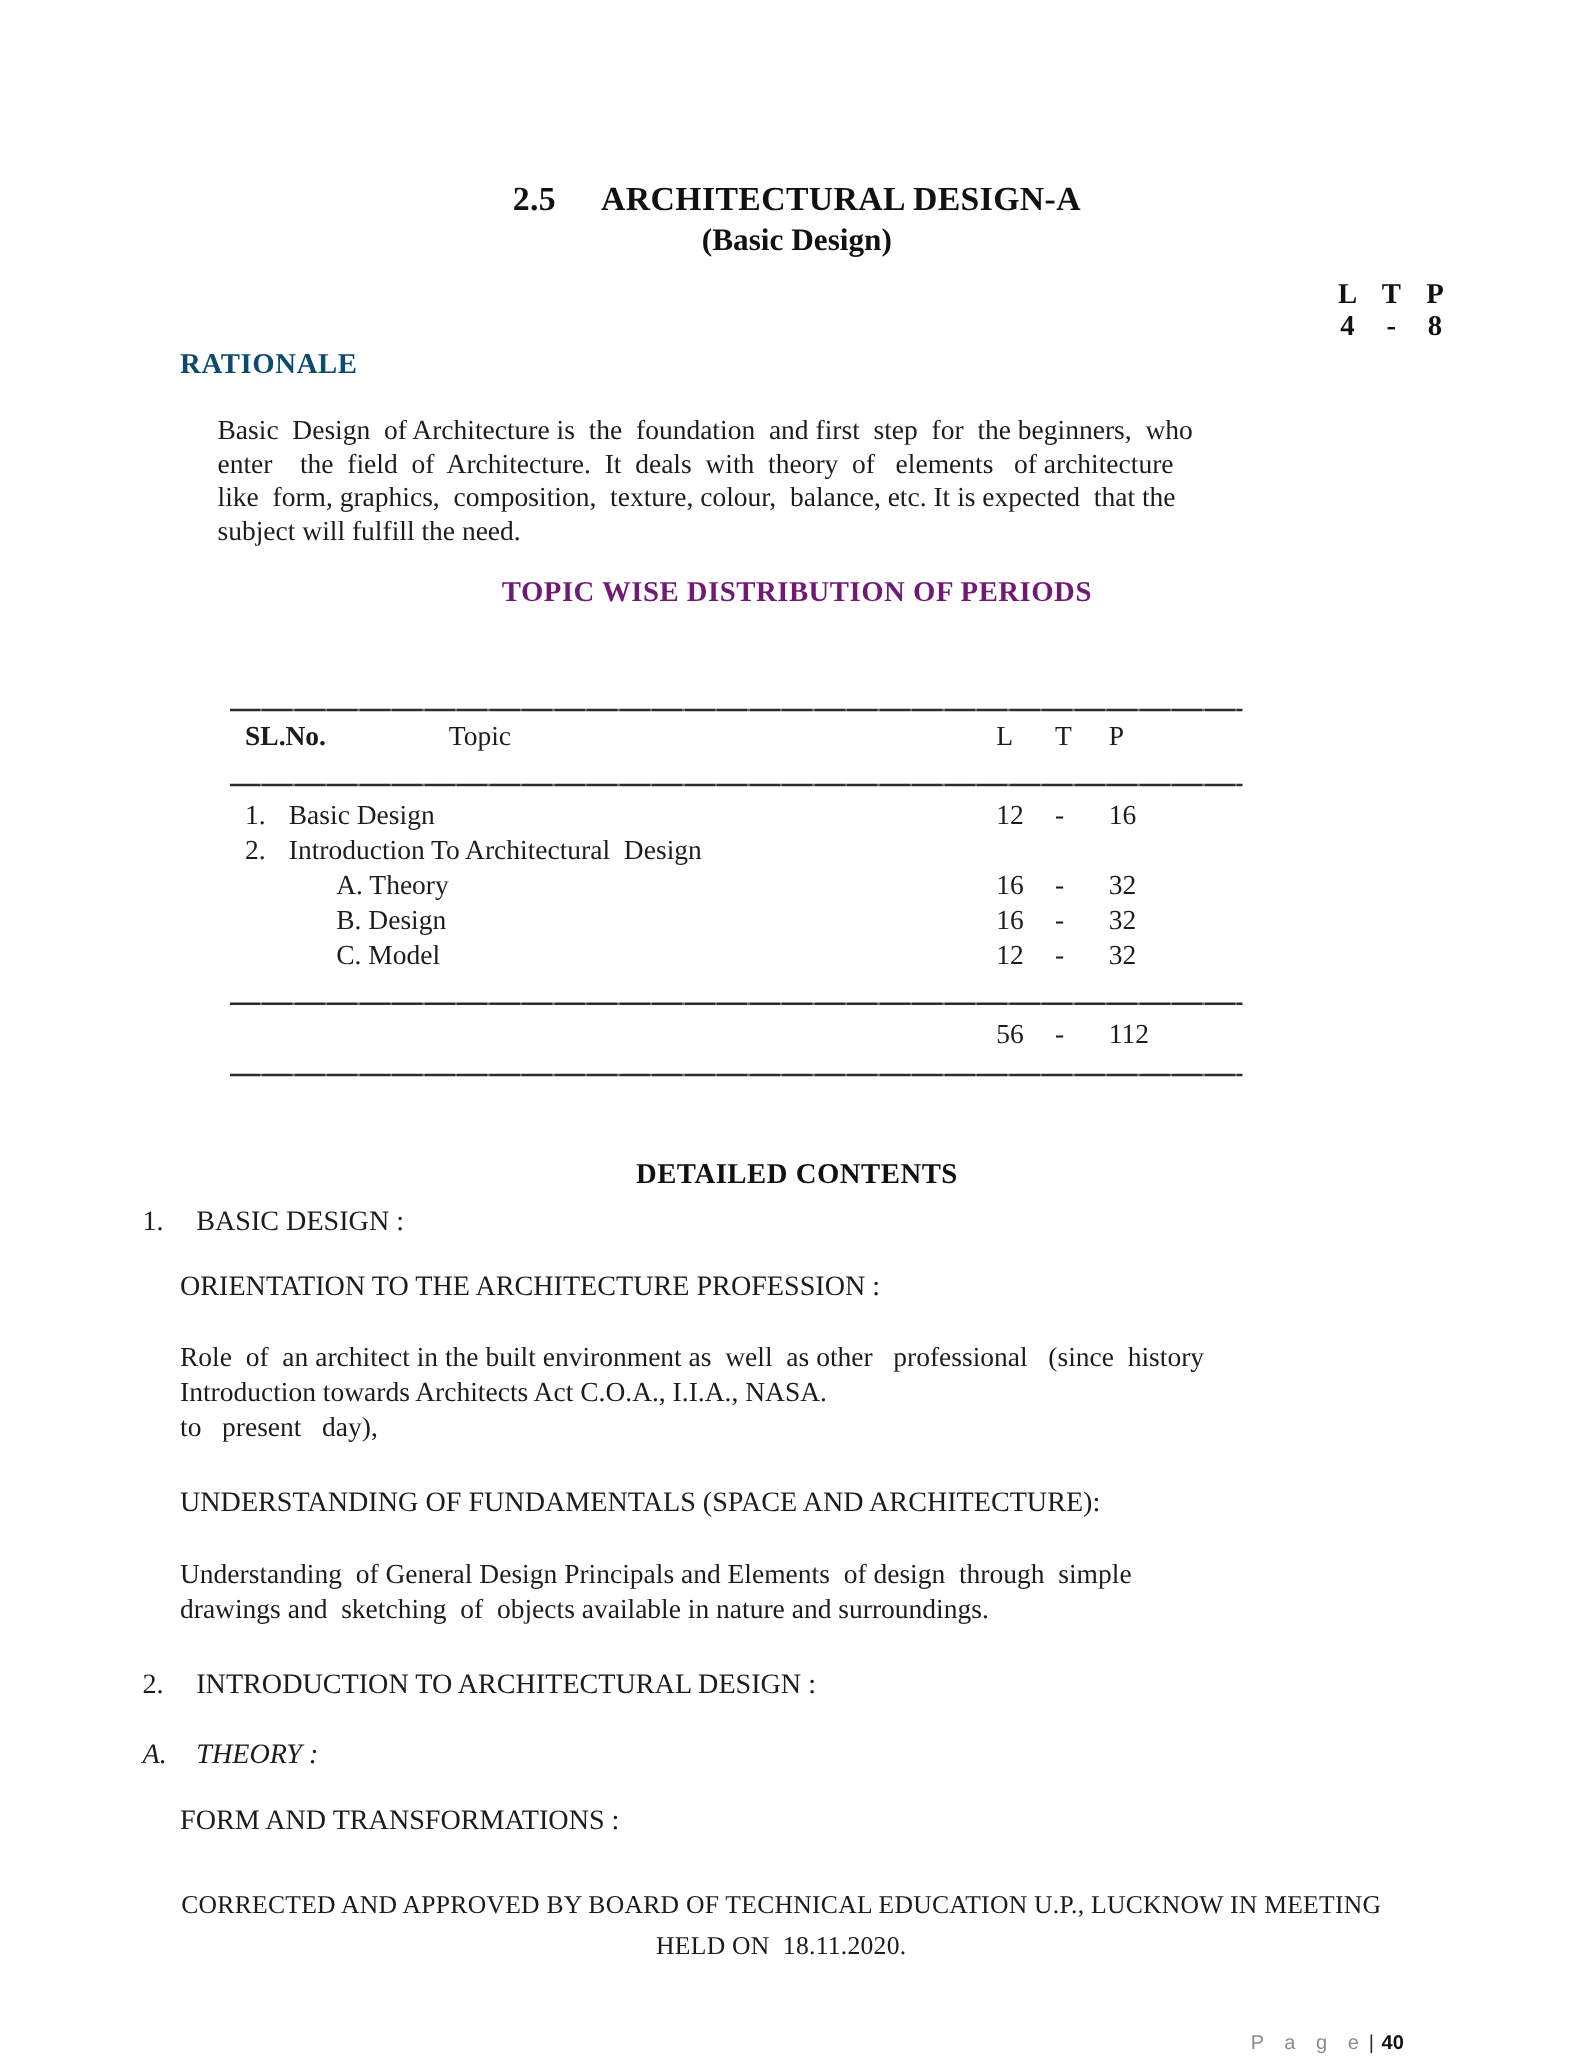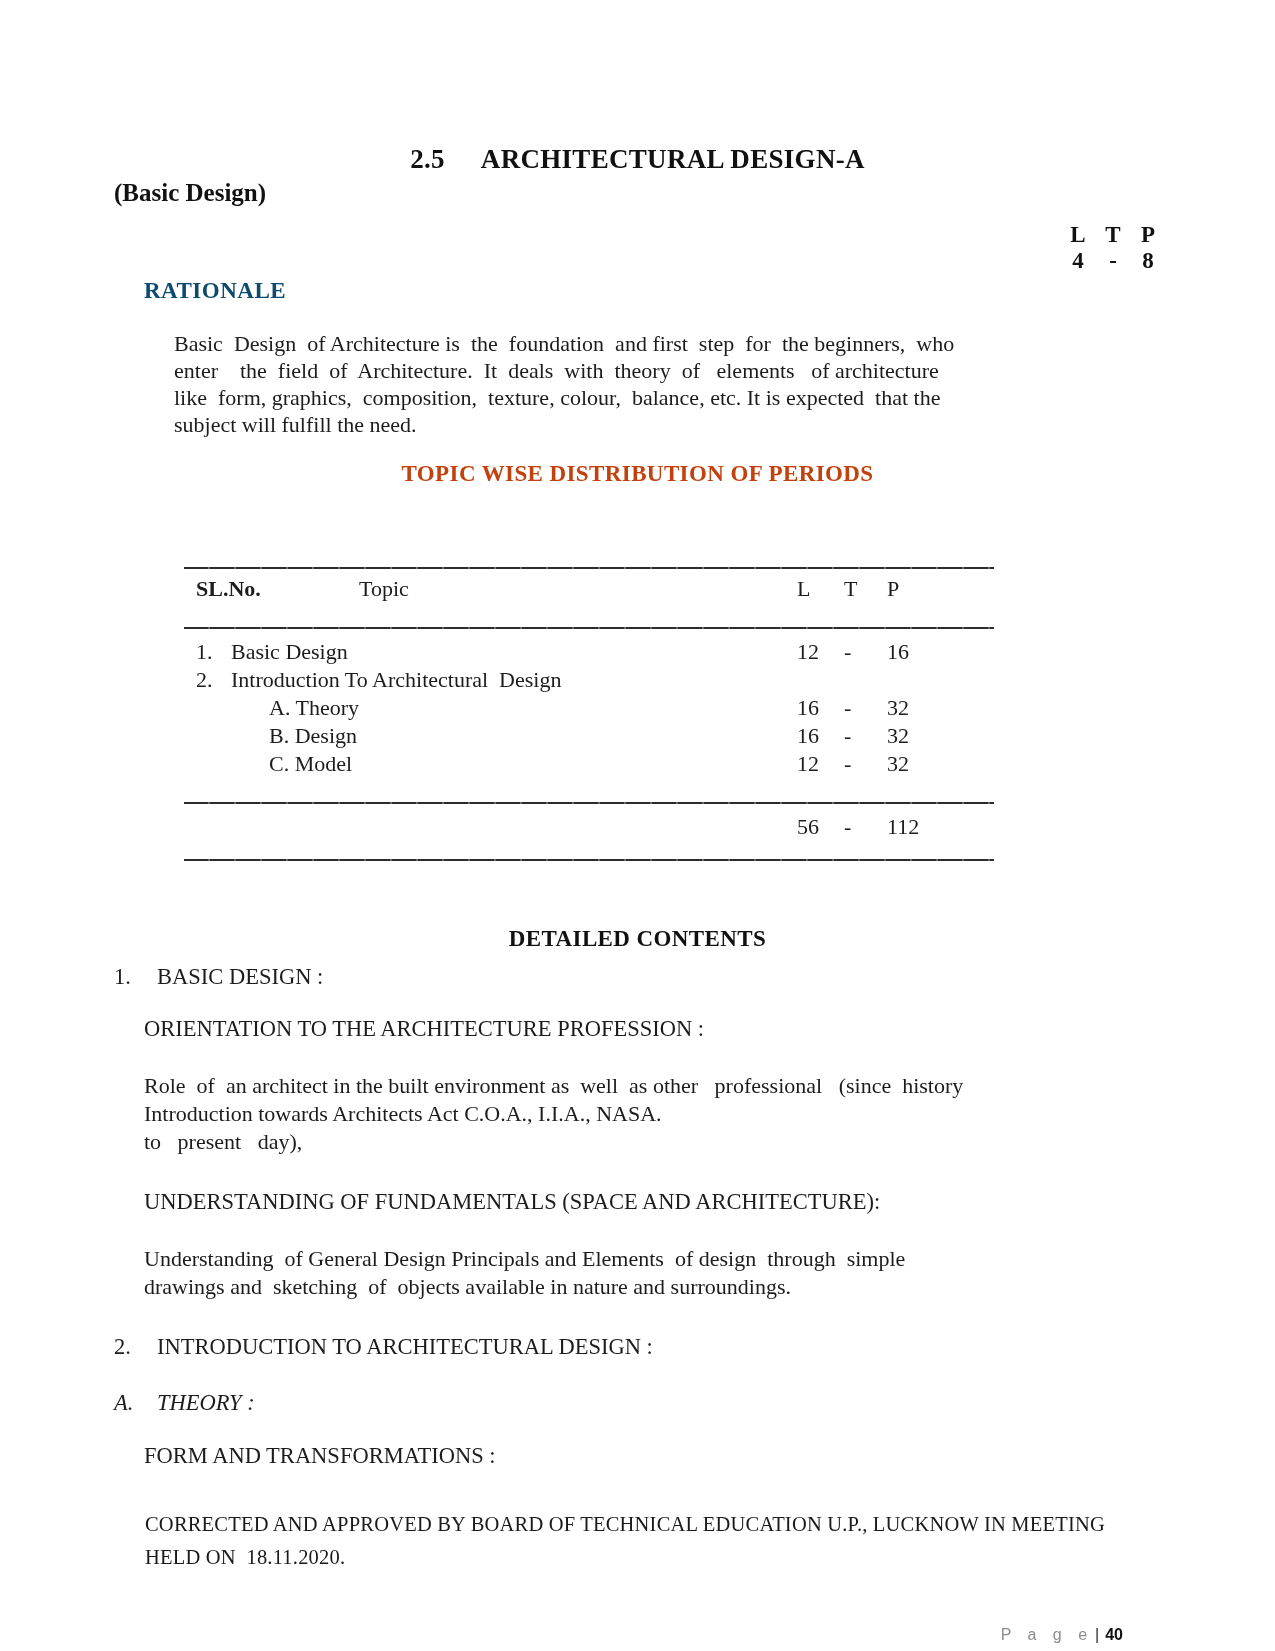--- a/index.html
+++ b/index.html
@@ -22,21 +22,21 @@
     margin-top: 130px;
     text-align: center;
     font-size: 27px;
     font-weight: bold;
     line-height: 34px;
     color: #111;
     letter-spacing: 0.3px;
   }
   .title-line .course-no { display: inline-block; margin-right: 36px; }
   .subtitle-line {
-    text-align: left;
+    text-align: center;
     font-size: 25px;
     font-weight: bold;
     line-height: 34px;
     color: #111;
   }
   .ltp-block {
     margin-top: 12px;
     margin-left: auto;
     width: 96px;
     display: grid;
@@ -62,21 +62,21 @@
   .rationale-para { margin-top: 24px; margin-left: 60px; }
   .rationale-para .pline { line-height: 27px; white-space: pre; }
 
   
   .topic-heading {
     margin-top: 20px;
     text-align: center;
     font-size: 23px;
     font-weight: bold;
     line-height: 32px;
-    color: #c2410c;
+    color: #701a75;
     letter-spacing: 0.4px;
   }
   .ptable { margin-top: 77px; margin-left: 70px; width: 810px; }
   .rule {
     height: 2px;
     background: repeating-linear-gradient(90deg, #2c2c2c 0 24px, #6b6b6b 24px 26px);
   }
   .rule.r2 { margin-top: 24px; }
   .rule.r3 { margin-top: 24px; }
   .rule.r4 { margin-top: 18px; }
@@ -128,20 +128,21 @@
   
   .approval-note {
     position: absolute;
     left: 145px;
     top: 1496px;
     width: 960px;
     font-size: 20.5px;
     line-height: 33px;
     color: #1a1a1a;
     letter-spacing: 0.2px;
+    text-align: center;
   }
   .approval-note .aline { white-space: pre; }
   .page-footer {
     position: absolute;
     top: 1612px;
     right: 152px;
     font-family: "Liberation Sans", "DejaVu Sans", sans-serif;
     font-size: 16px;
     line-height: 22px;
     white-space: nowrap;

